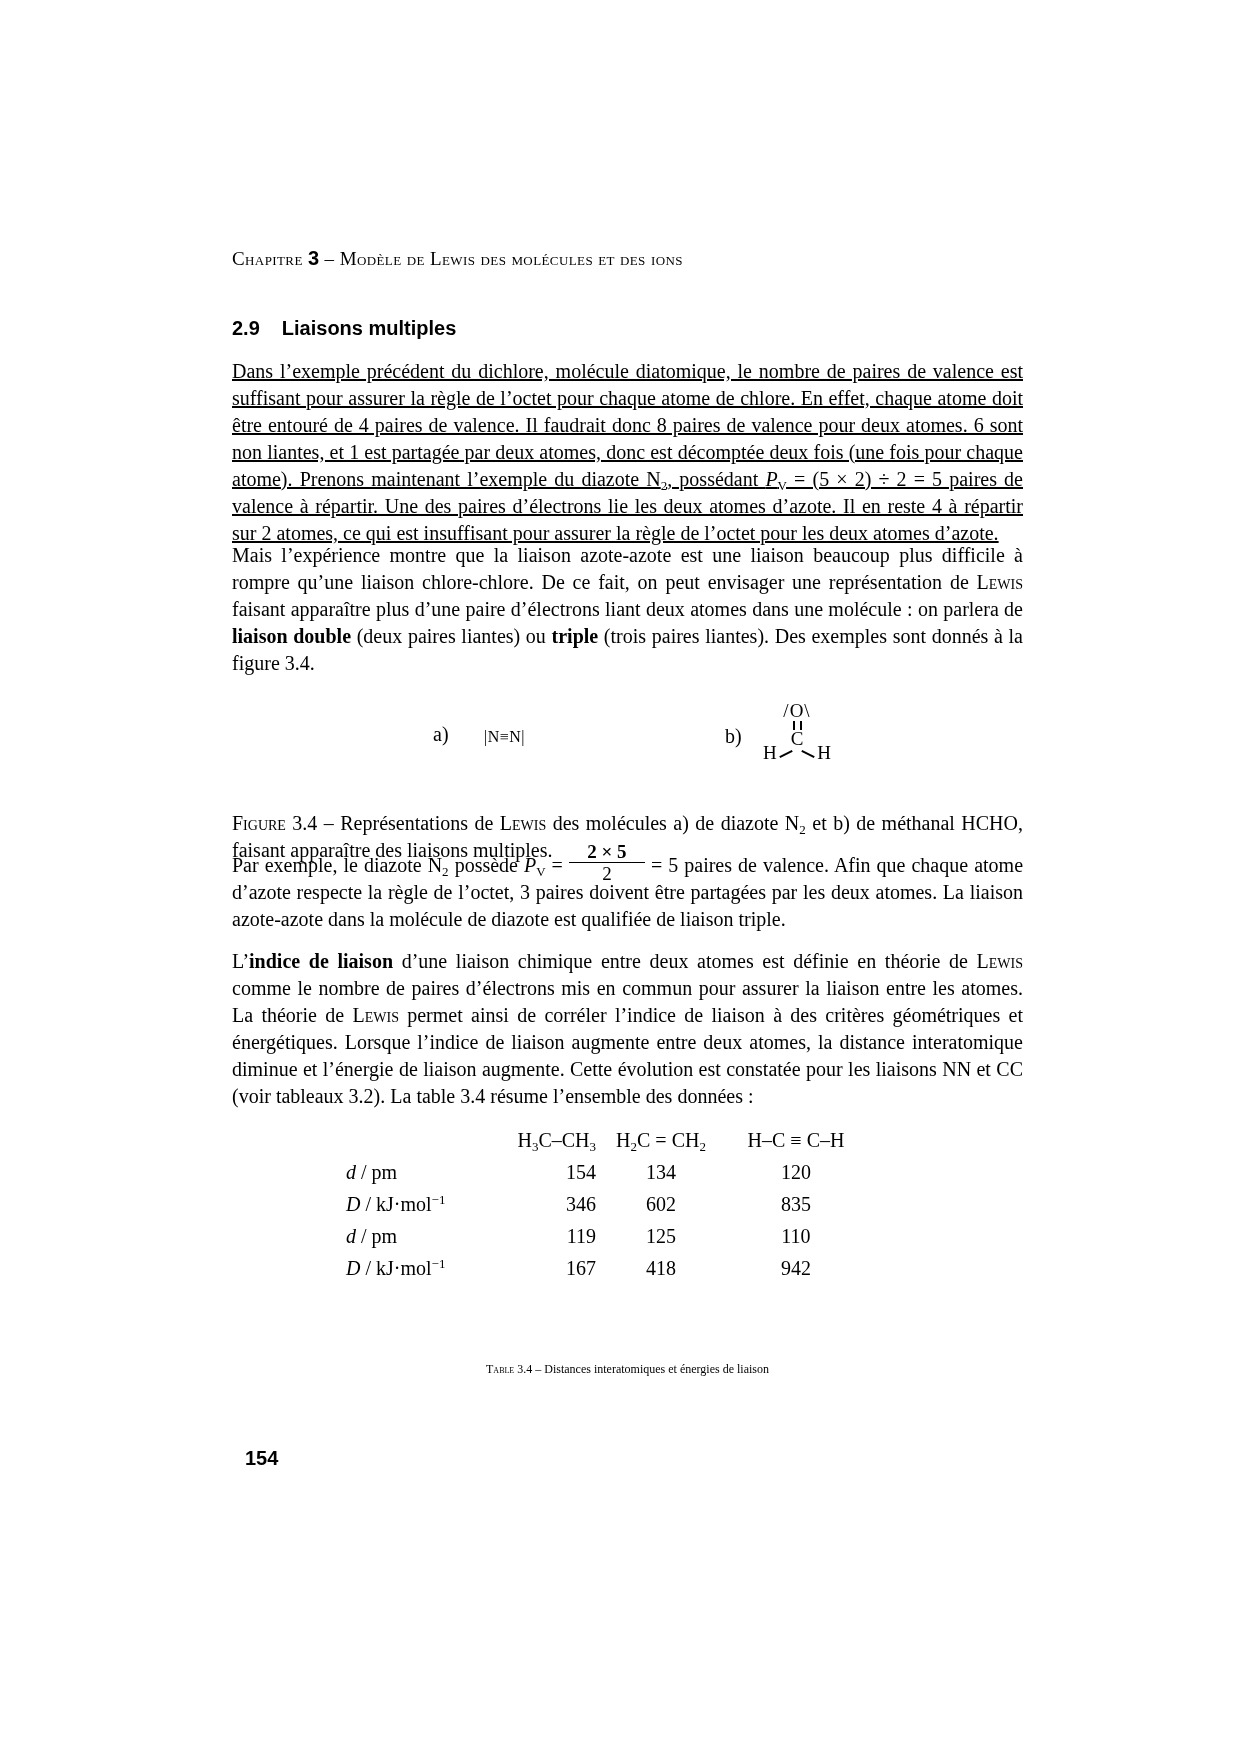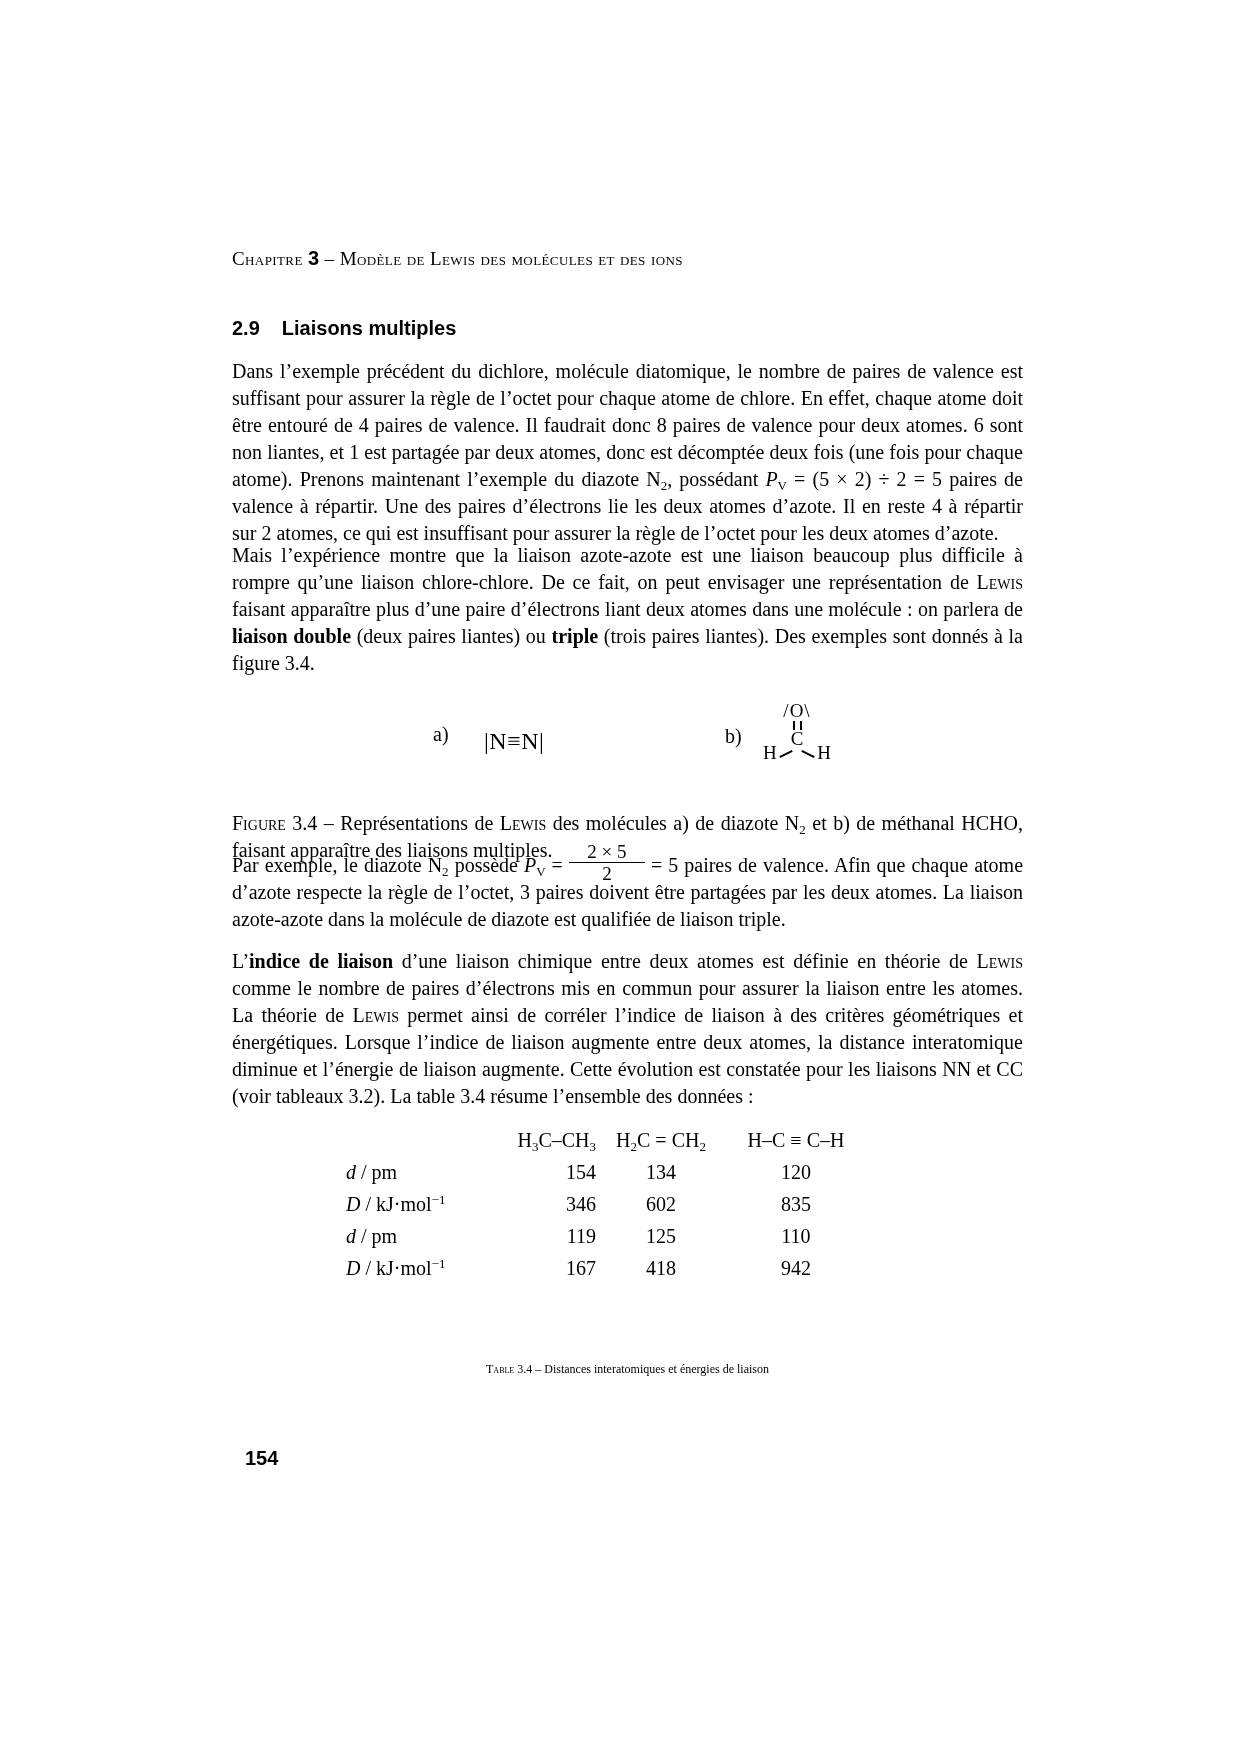--- a/index.html
+++ b/index.html
@@ -15,37 +15,37 @@
   
   .hdr{top:247px;font-size:19px;font-variant:small-caps;letter-spacing:.4px;}
   .hdr .chnum{font-family:"Liberation Sans",sans-serif;font-weight:bold;font-variant:normal;font-size:20px;}
 
   
   .sec{top:317px;font-family:"Liberation Sans",sans-serif;font-weight:bold;font-size:20px;}
   .sec .secnum{display:inline-block;margin-right:22px;}
 
   
   .para{font-size:20px;line-height:27px;text-align:justify;}
-  .p1{top:358px;} .p2{top:542px;} .p3{top:852px;} .p4{top:948px;}
+  .p1{top:358px;text-decoration:underline;} .p2{top:542px;} .p3{top:852px;} .p4{top:948px;}
   .bold{font-weight:bold;}
   .sc{font-variant:small-caps;}
   .mi{font-style:italic;}
   .sub{font-size:13px;vertical-align:-4px;line-height:0;}
   .sup{font-size:13px;vertical-align:7px;line-height:0;}
 
   
   .frac{display:inline-block;position:relative;width:76px;height:27px;vertical-align:top;}
   .frac-inner{position:absolute;top:-11px;left:0;width:100%;text-align:center;font-size:19px;line-height:21px;}
-  .frac-num{display:block;}
+  .frac-num{display:block;font-weight:bold;}
   .frac-den{display:block;border-top:1.5px solid #000;}
 
   
   .figrow{top:698px;height:74px;font-size:20px;}
   .fig-a-label{position:absolute;left:201px;top:25px;}
-  .fig-a-formula{position:absolute;left:252px;top:30px;font-size:24px;letter-spacing:.5px;}
+  .fig-a-formula{position:absolute;left:252px;top:30px;font-size:16px;letter-spacing:.5px;}
   .fig-b-label{position:absolute;left:493px;top:27px;}
   .mol{position:absolute;left:534px;top:2px;width:62px;height:66px;font-size:19px;}
   .mol-o{position:absolute;top:0;left:0;width:100%;text-align:center;letter-spacing:1px;}
   .mol-db{position:absolute;top:21px;left:27px;width:5px;height:9px;border-left:2px solid #000;border-right:2px solid #000;}
   .mol-c{position:absolute;top:28px;left:0;width:100%;text-align:center;}
   .mol-hl{position:absolute;top:42px;left:-3px;}
   .mol-hr{position:absolute;top:42px;right:-3px;}
   .mol-bl{position:absolute;top:53px;left:13px;width:14px;border-top:2px solid #000;transform:rotate(-27deg);}
   .mol-br{position:absolute;top:53px;left:35px;width:14px;border-top:2px solid #000;transform:rotate(27deg);}
 

